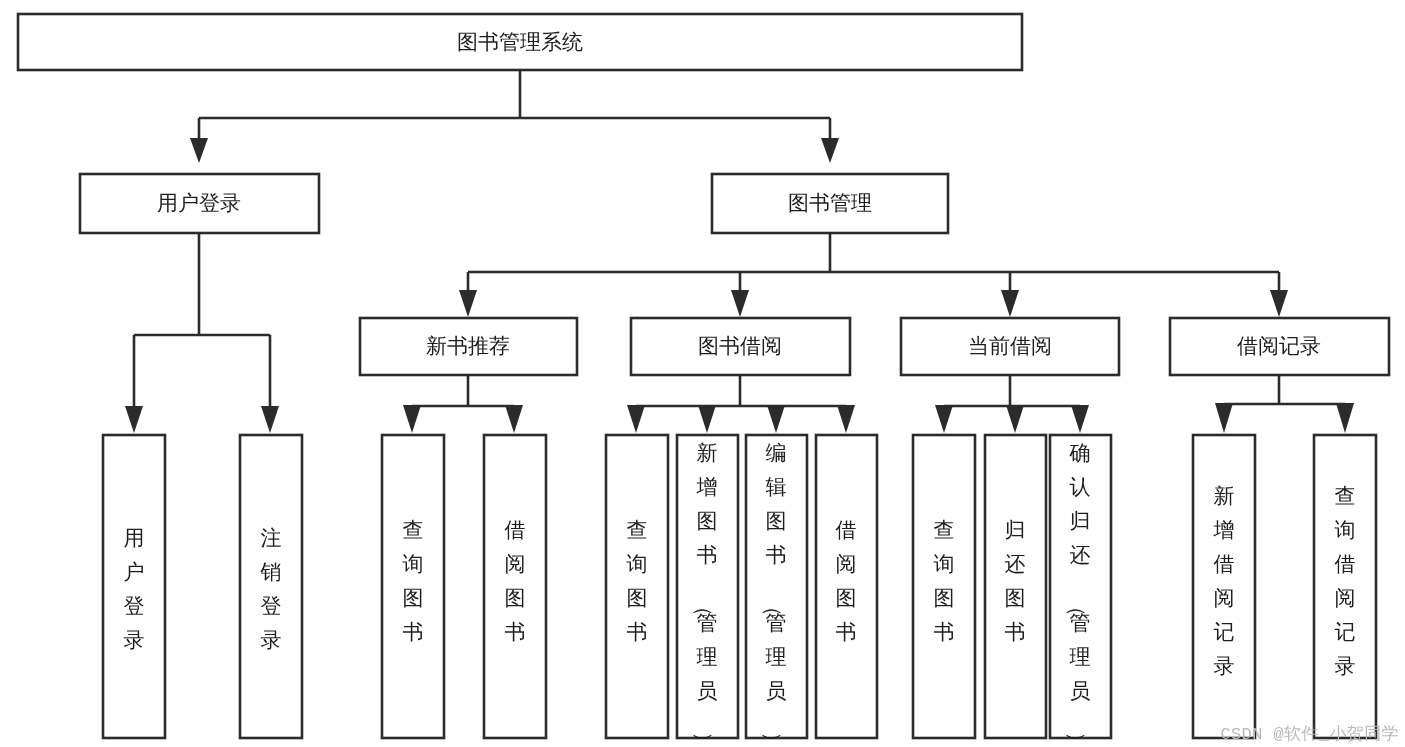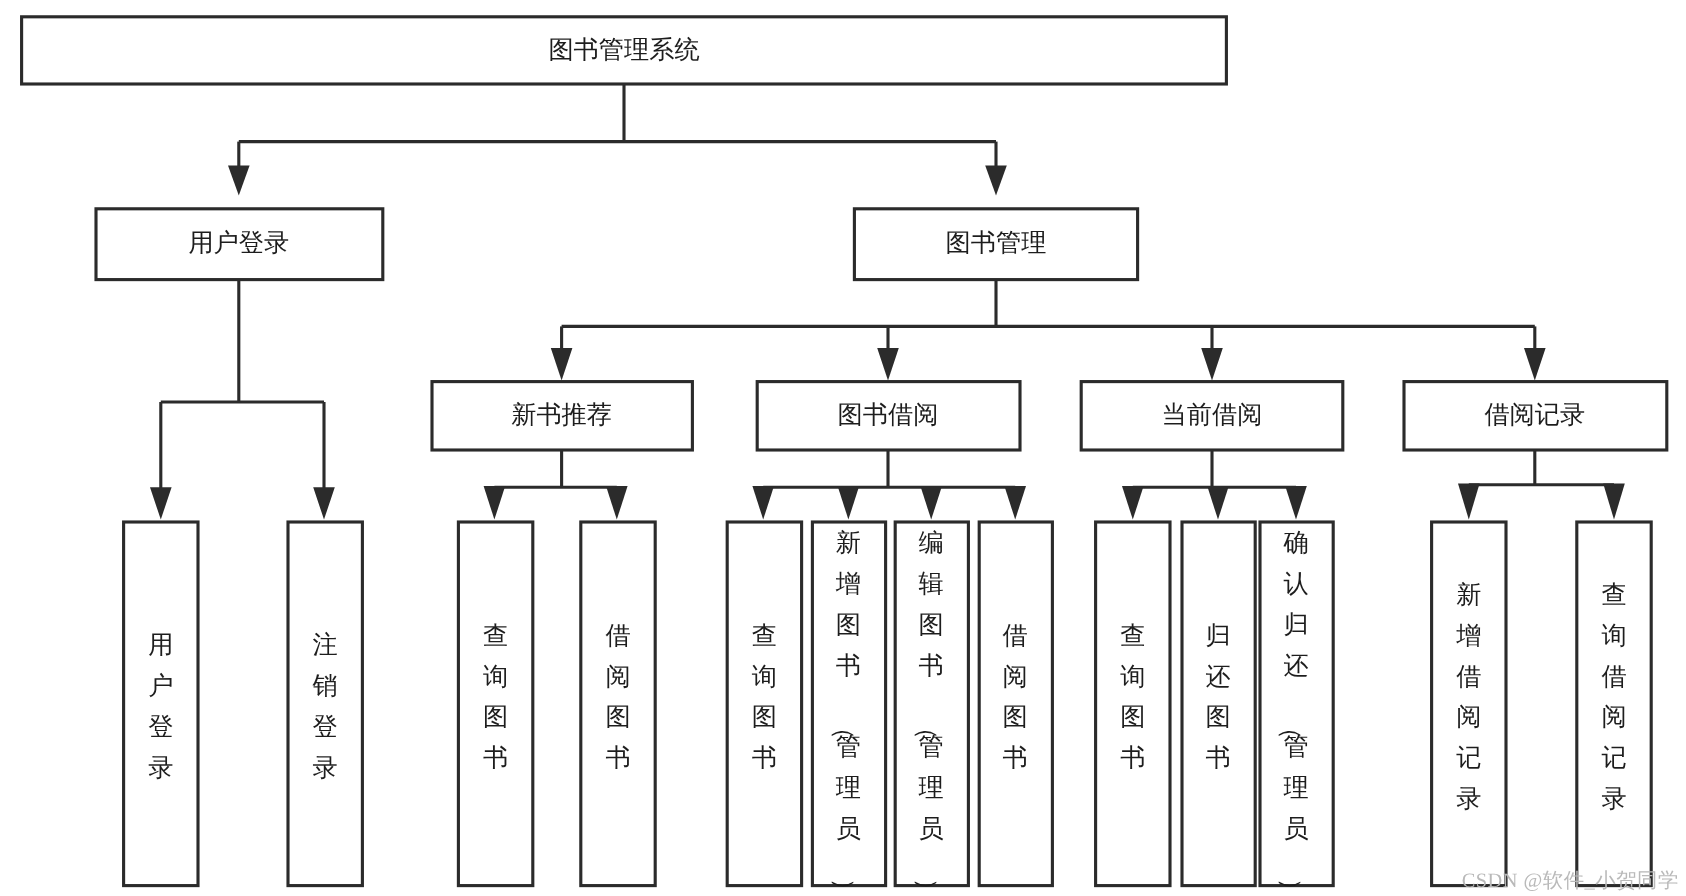--- a/index.html
+++ b/index.html
@@ -51,21 +51,21 @@
   .node-label-vert {
     fill: #1d1d1d;
     font-family: "Liberation Sans", "DejaVu Sans", sans-serif;
     font-size: 21px;
     text-anchor: middle;
   }
   .watermark {
     position: absolute;
     right: 6px;
     bottom: 2px;
-    font-family: Liberation Serif, serif;
+    font-family: Liberation Mono, monospace;
     font-size: 17px;
     color: #b9b9b9;
     white-space: nowrap;
     letter-spacing: 0.4px;
   }
 </style>
 </head>
 <body>
 
 <div id="diagram-root">

